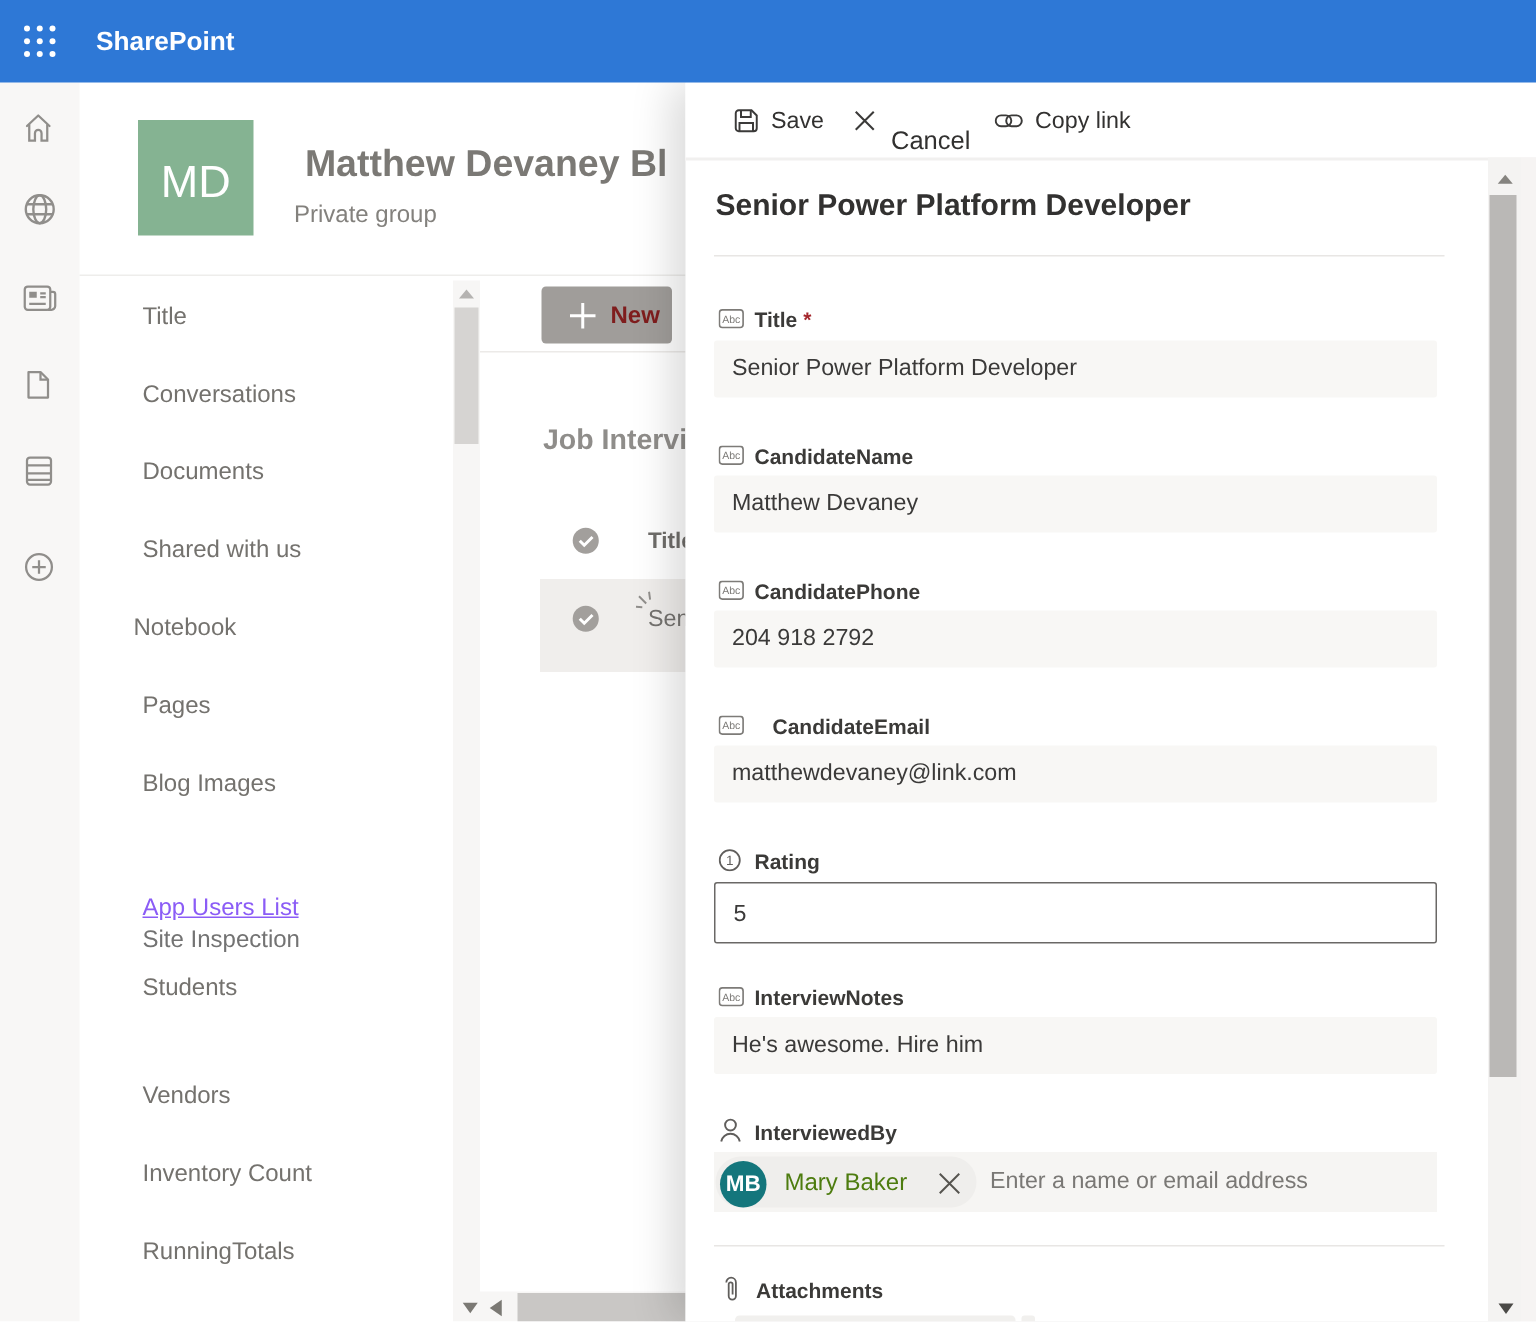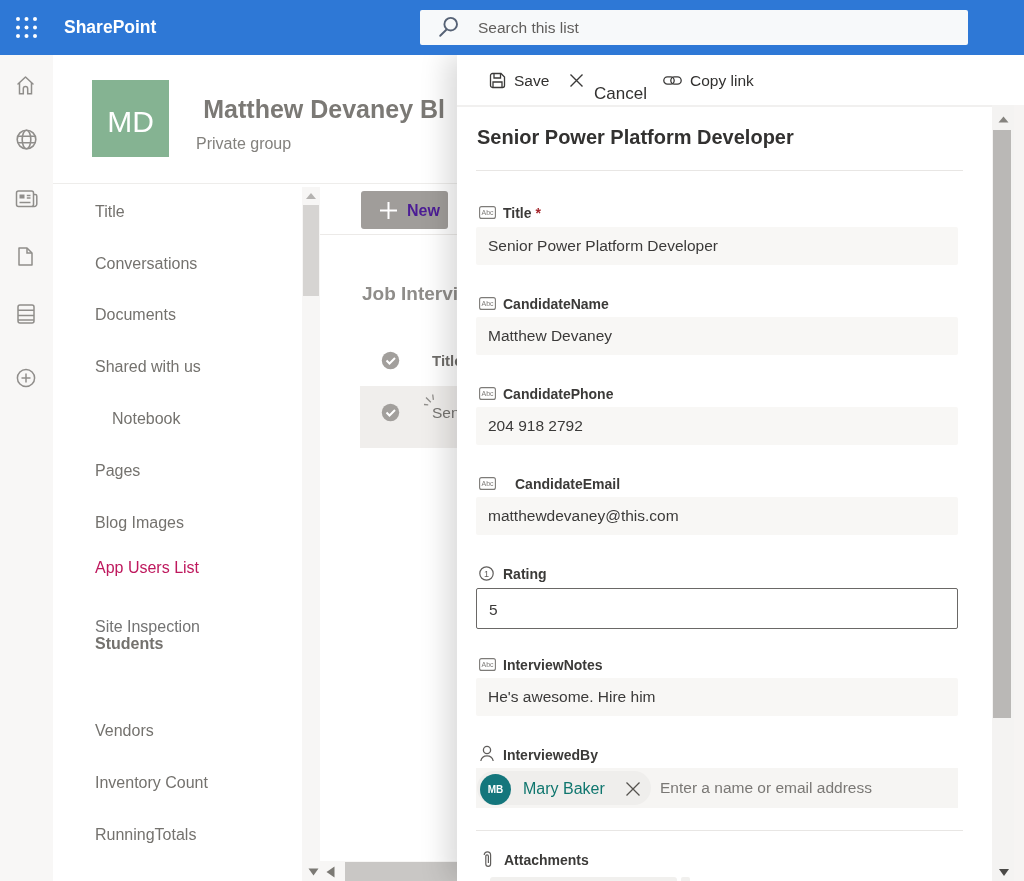--- a/index.html
+++ b/index.html
@@ -46,45 +46,45 @@
 <div class="abs" style="left:92px; top:80px; width:77px; height:77px; background:#85b392; color:#fff; font-size:30px; text-align:center; line-height:83px;">MD</div>
 <div class="abs" style="left:184px; top:95px; width:261px; height:34px; font-size:25px; font-weight:700; color:#7b7975; white-space:nowrap; overflow:hidden;text-align:right;">Matthew Devaney Bl</div>
 <div class="abs" style="left:196px; top:135px; font-size:16px; color:#83817d;">Private group</div>
 <div class="abs" style="left:53px; top:183px; width:404px; height:1px; background:#eeedeb;"></div>
 
 <div id="nav">
   <div class="abs" style="left:95px; top:203px; font-size:16px; color:#74726e;">Title</div>
   <div class="abs" style="left:95px; top:254.5px; font-size:16px; color:#74726e;">Conversations</div>
   <div class="abs" style="left:95px; top:306px; font-size:16px; color:#74726e;">Documents</div>
   <div class="abs" style="left:95px; top:358px; font-size:16px; color:#74726e;">Shared with us</div>
-  <div class="abs" style="left:112px; top:409.5px; font-size:16px; color:#74726e;">Notebook</div>
+  <div class="abs" style="left:89px; top:409.5px; font-size:16px; color:#74726e;">Notebook</div>
   <div class="abs" style="left:95px; top:461.5px; font-size:16px; color:#74726e;">Pages</div>
   <div class="abs" style="left:95px; top:513.5px; font-size:16px; color:#74726e;">Blog Images</div>
-  <div class="abs" style="left:95px; top:559px; font-size:16px; color:#be185d;">App Users List</div>
+  <div class="abs" style="left:95px; top:597px; font-size:16px; color:#8b5cf6;text-decoration:underline;">App Users List</div>
   <div class="abs" style="left:95px; top:617.5px; font-size:16px; color:#737373;">Site Inspection</div>
-  <div class="abs" style="left:95px; top:635px; font-size:16px; color:#74726e;font-weight:bold;">Students</div>
+  <div class="abs" style="left:95px; top:650px; font-size:16px; color:#74726e;">Students</div>
   <div class="abs" style="left:95px; top:721.5px; font-size:16px; color:#74726e;">Vendors</div>
   <div class="abs" style="left:95px; top:773.5px; font-size:16px; color:#74726e;">Inventory Count</div>
   <div class="abs" style="left:95px; top:825.5px; font-size:16px; color:#74726e;">RunningTotals</div>
 </div>
 
 <div class="abs" style="left:302px; top:187px; width:18px; height:694px; background:#f7f6f5;"></div>
 <svg class="abs" style="left:305px; top:192px;" width="12" height="8">
     <path d="M6 1 L11 7 H1 Z" fill="#b5b3b1"></path>
   </svg>
 <div class="abs" style="left:303px; top:205px; width:16px; height:91px; background:#d6d4d2;"></div>
 <svg class="abs" style="left:308px; top:868px;" width="11" height="8">
     <path d="M5.5 7.5 L0.5 0.5 H10.5 Z" fill="#7b7974"></path>
   </svg>
 
 <div class="abs" style="left:361px; top:191px; width:87px; height:38px; background:#a09d9a; border-radius:3px;">
   <svg class="abs" style="left:18px; top:10px;" width="19" height="19" viewBox="0 0 19 19" stroke="#fff" stroke-width="2" fill="none">
       <path d="M9.5 1 V18 M1 9.5 H18"></path>
     </svg>
-  <span class="abs" style="left:46px; top:11px; color:#4c1d95; font-size:16px; font-weight:700;">New</span>
+  <span class="abs" style="left:46px; top:11px; color:#7f1d1d; font-size:16px; font-weight:700;">New</span>
 </div>
 <div class="abs" style="left:320px; top:234px; width:137px; height:1px; background:#eceae8;"></div>
 <div class="abs" style="left:362px; top:283px; width:95px; height:26px; overflow:hidden; font-size:19px; font-weight:700; color:#8f8d8a; white-space:nowrap;">Job Intervi</div>
 
 <svg class="abs" style="left:381px; top:351px;" width="19" height="19">
     <circle cx="9.5" cy="9.5" r="8.7" fill="#a29f9c"></circle>
     <path d="M5.5 9.5 L8.5 12.5 L14 7" stroke="#fff" stroke-width="2" fill="none"></path>
   </svg>
 <div class="abs" style="left:432px; top:352px; width:25px; height:18px; overflow:hidden; font-size:15px; font-weight:700; color:#6f6d6a; white-space:nowrap;">Title</div>
 
@@ -148,21 +148,21 @@
       <rect x="0.6" y="0.6" width="15.8" height="11.8" rx="2" fill="none" stroke="#7d7b78" stroke-width="1.1"></rect>
       <text x="8.5" y="9.3" text-anchor="middle" font-family="Liberation Sans" font-size="7" fill="#7d7b78">Abc</text>
     </svg>
   <div class="abs finput" style="left:476px; top:407px;">204 918 2792</div>
 
   <div class="abs flabel" style="left:503px; top:476px;margin-left:12px;">CandidateEmail</div>
   <svg class="abs" style="left:479px; top:477px;" width="17" height="13" viewBox="0 0 17 13">
       <rect x="0.6" y="0.6" width="15.8" height="11.8" rx="2" fill="none" stroke="#7d7b78" stroke-width="1.1"></rect>
       <text x="8.5" y="9.3" text-anchor="middle" font-family="Liberation Sans" font-size="7" fill="#7d7b78">Abc</text>
     </svg>
-  <div class="abs finput" style="left:476px; top:497px;">matthewdevaney@this.com</div>
+  <div class="abs finput" style="left:476px; top:497px;">matthewdevaney@link.com</div>
 
   <div class="abs flabel" style="left:503px; top:566px;">Rating</div>
   <svg class="abs" style="left:479px; top:566px;" width="15" height="15" viewBox="0 0 15 15" fill="none">
       <circle cx="7.5" cy="7.5" r="6.7" stroke="#605e5c" stroke-width="1.2"></circle>
       <text x="7.5" y="10.8" text-anchor="middle" font-family="Liberation Sans" font-size="9" fill="#605e5c">1</text>
     </svg>
   <div class="abs finput" style="left:476px; top:588px; height:41px; line-height:41px; background:#fff; border:1px solid #6a6866; border-radius:2px;">5</div>
 
   <div class="abs flabel" style="left:503px; top:657px;">InterviewNotes</div>
   <svg class="abs" style="left:479px; top:658px;" width="17" height="13" viewBox="0 0 17 13">
@@ -171,22 +171,22 @@
     </svg>
   <div class="abs finput" style="left:476px; top:678px;">He's awesome. Hire him</div>
 
   <div class="abs flabel" style="left:503px; top:747px;">InterviewedBy</div>
   <svg class="abs" style="left:479px; top:745px;" width="16" height="17" viewBox="0 0 16 17" fill="none" stroke="#605e5c" stroke-width="1.3">
     <circle cx="8" cy="5" r="3.6"></circle>
     <path d="M1.8 16 a6.3 6.3 0 0 1 12.4 0"></path>
   </svg>
   <div class="abs" style="left:476px; top:768px; width:482px; height:40px; background:#f6f5f3;"></div>
   <div class="abs" style="left:477px; top:771px; width:174px; height:34px; background:#efeeec; border-radius:17px;"></div>
-  <div class="abs" style="left:480px; top:774px; width:31px; height:31px; border-radius:50%; background:#14767c; color:#fff; font-size:10px; font-weight:700; text-align:center; line-height:31px;">MB</div>
-  <div class="abs" style="left:523px; top:780px; font-size:16px; color:#0f766e;">Mary Baker</div>
+  <div class="abs" style="left:480px; top:774px; width:31px; height:31px; border-radius:50%; background:#14767c; color:#fff; font-size:15px; font-weight:700; text-align:center; line-height:31px;">MB</div>
+  <div class="abs" style="left:523px; top:780px; font-size:16px; color:#4d7c0f;">Mary Baker</div>
   <svg class="abs" style="left:625px; top:781px;" width="16" height="16" viewBox="0 0 16 16" stroke="#55534f" stroke-width="1.3" fill="none">
       <path d="M1.5 1.5 L14.5 14.5 M14.5 1.5 L1.5 14.5"></path>
     </svg>
   <div class="abs" style="left:660px; top:779px; font-size:15.5px; color:#7a7875;">Enter a name or email address</div>
 </div>
 
 <div class="abs" style="left:476px; top:830px; width:487px; height:1px; background:#e8e6e4;"></div>
 <svg class="abs" style="left:483px; top:850px;" width="9" height="19" viewBox="0 0 9 19" fill="none" stroke="#605e5c" stroke-width="1.2">
   <path d="M1.2 5 a3.2 3.2 0 0 1 6.4 0 V14 a2.4 2.4 0 0 1 -4.8 0 V6.2 a1.3 1.3 0 0 1 2.6 0 V13"></path>
 </svg>
@@ -212,20 +212,13 @@
         <circle cx="20" cy="3" r="2"></circle>
       <circle cx="3" cy="11.5" r="2"></circle>
         <circle cx="11.5" cy="11.5" r="2"></circle>
         <circle cx="20" cy="11.5" r="2"></circle>
       <circle cx="3" cy="20" r="2"></circle>
         <circle cx="11.5" cy="20" r="2"></circle>
         <circle cx="20" cy="20" r="2"></circle>
     </g>
   </svg>
   <span class="abs" style="left:64px; top:17px; color:#fff; font-size:17.5px; font-weight:700;">SharePoint</span>
-  <div class="abs" style="left:420px; top:10px; width:548px; height:35px; background:#f7f9fa; border-radius:2px;">
-    <svg class="abs" style="left:18px; top:6px;" width="22" height="22" viewBox="0 0 22 22" fill="none" stroke="#566275" stroke-width="1.9">
-      <circle cx="12.7" cy="8.2" r="6.3"></circle>
-      <path d="M8.3 13.8 L2.2 19.8" stroke-linecap="round"></path>
-    </svg>
-    <span class="abs" style="left:58px; top:9px; font-size:15.5px; color:#605e5c;">Search this list</span>
-  </div>
 </div>
 
 </body></html>

